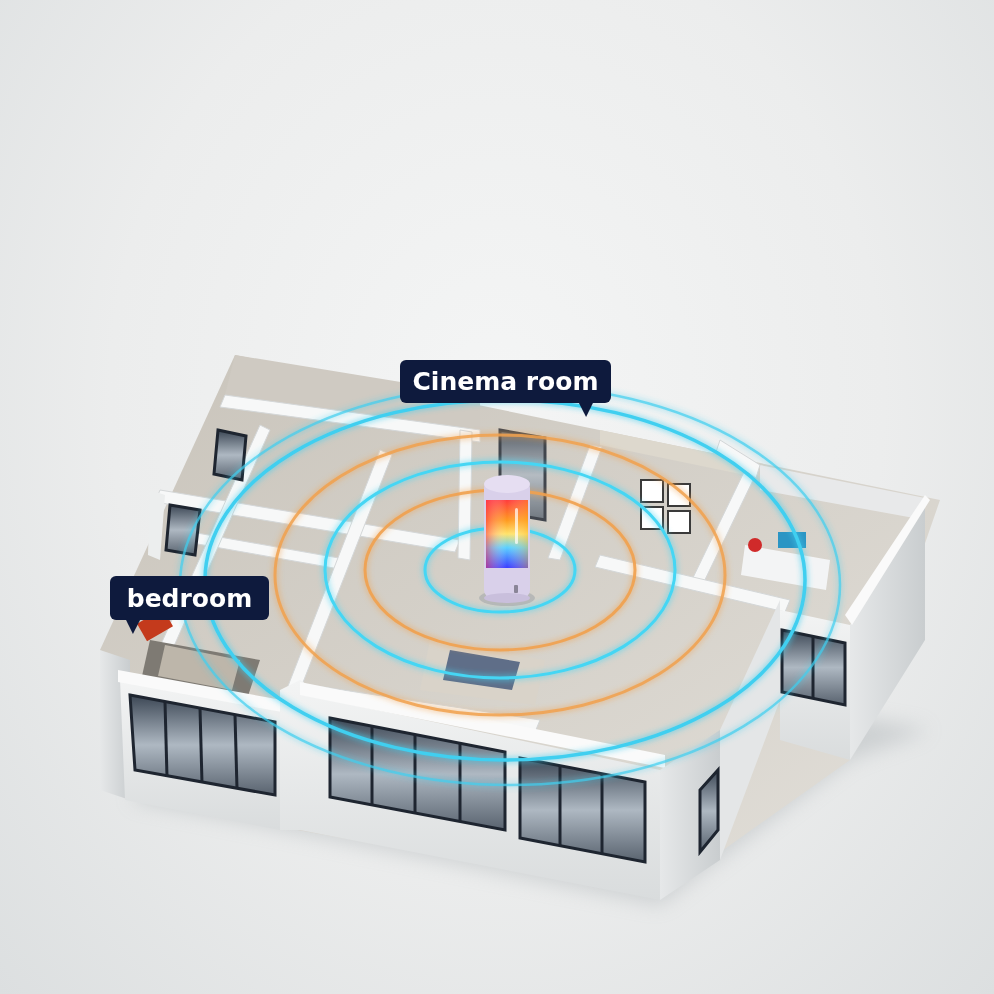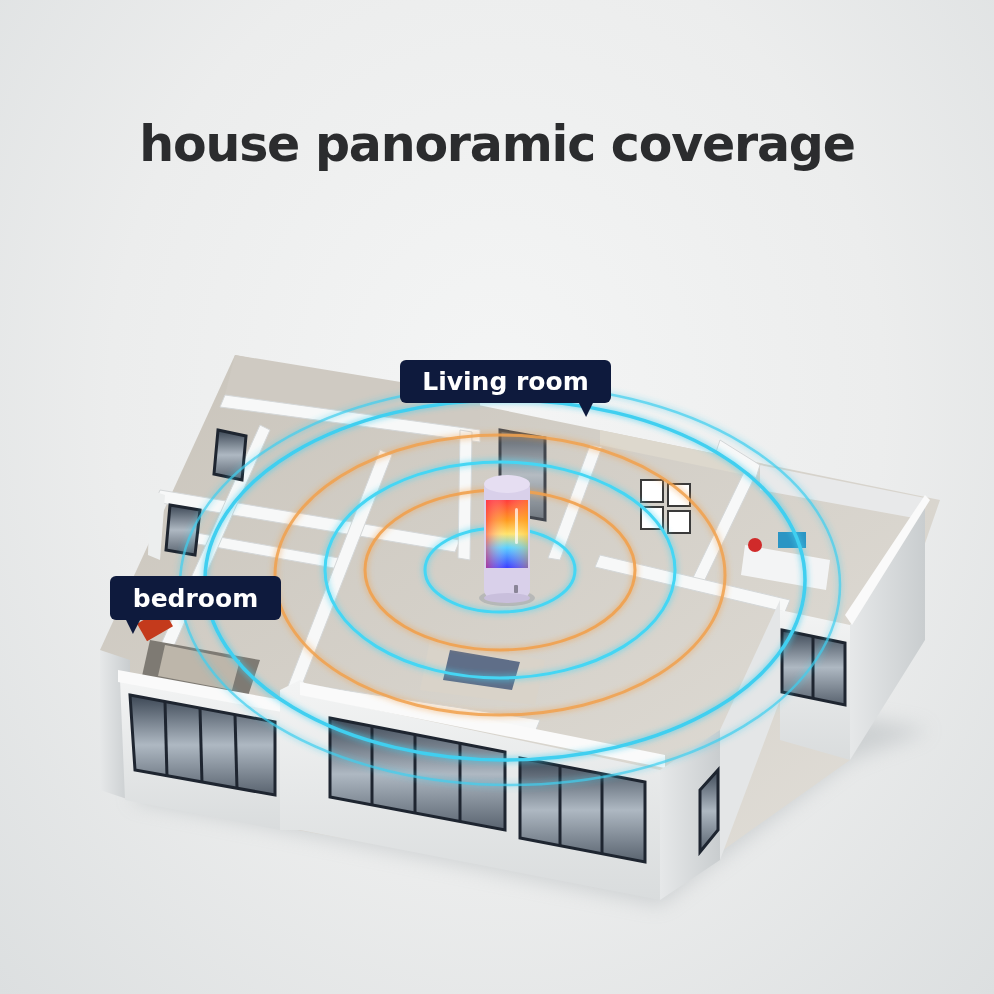--- a/index.html
+++ b/index.html
@@ -13,30 +13,29 @@
     color:#2b2c2e; font-weight:bold; font-size:49px; line-height:66px;
     letter-spacing:-1.2px; font-family:"DejaVu Sans", sans-serif;
   }
   .scene { position:absolute; left:0; top:0; width:994px; height:994px; }
   .bubble {
     position:absolute; background:#0e1a3d; color:#ffffff; font-weight:bold;
     font-family:"DejaVu Sans", sans-serif; border-radius:6px;
     display:flex; align-items:center; justify-content:center;
   }
   .bubble-living { left:400px; top:360px; width:211px; height:43px; font-size:25px; }
-  .bubble-bedroom { left:110px; top:576px; width:171px; height:44px; font-size:25px; }
+  .bubble-bedroom { left:110px; top:576px; width:159px; height:44px; font-size:25px; }
   .tail { position:absolute; width:0; height:0; }
   .tail-living { left:575px; top:401px; border-left:14px solid transparent; border-right:2px solid transparent; border-top:16px solid #0e1a3d; transform:skewX(-20deg); }
   .tail-bedroom { left:128px; top:618px; border-left:2px solid transparent; border-right:14px solid transparent; border-top:16px solid #0e1a3d; transform:skewX(20deg); }
 </style>
 </head>
 <body>
 
 <div class="headline">
-  <div>house panoramic coverage</div>
 </div>
 
 <svg class="scene" viewBox="0 0 994 994" xmlns="http://www.w3.org/2000/svg">
   <defs>
     <linearGradient id="wallFront" x1="0" y1="0" x2="0" y2="1">
       <stop offset="0" stop-color="#f3f4f4"></stop>
         <stop offset="1" stop-color="#d9dcdd"></stop>
     </linearGradient>
     <linearGradient id="wallSide" x1="0" y1="0" x2="1" y2="0">
       <stop offset="0" stop-color="#e6e8e9"></stop>
@@ -174,17 +173,17 @@
     <rect x="484" y="480" width="46" height="118" rx="8" fill="#d9d0ea"></rect>
     <ellipse cx="507" cy="484" rx="23" ry="9" fill="#e6def2"></ellipse>
     <rect x="486" y="500" width="42" height="68" fill="url(#rgb)"></rect>
     <rect x="486" y="500" width="42" height="68" fill="url(#rgbH)"></rect>
     <rect x="515" y="508" width="3" height="36" rx="1.5" fill="#ffffff" opacity="0.7"></rect>
     <rect x="514" y="585" width="4" height="8" rx="1" fill="#8a8597"></rect>
     <ellipse cx="507" cy="598" rx="23" ry="5" fill="#c9bfdc"></ellipse>
   </g>
 </svg>
 
-<div class="bubble bubble-living">Living room</div>
+<div class="bubble bubble-living">Cinema room</div>
 <div class="tail tail-living"></div>
 
 <div class="bubble bubble-bedroom">bedroom</div>
 <div class="tail tail-bedroom"></div>
 
 </body></html>

